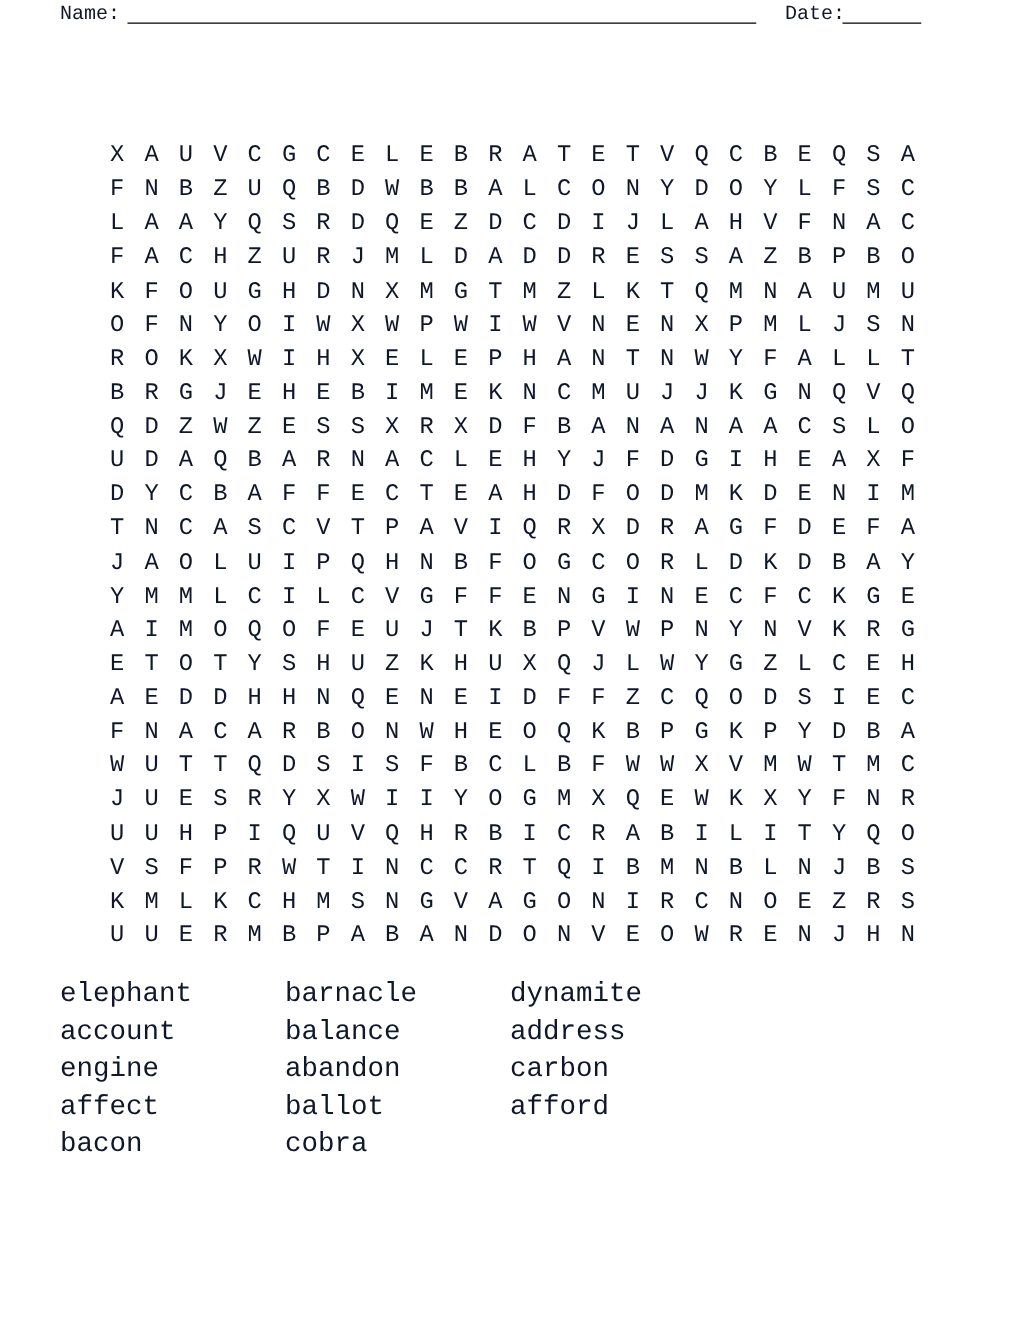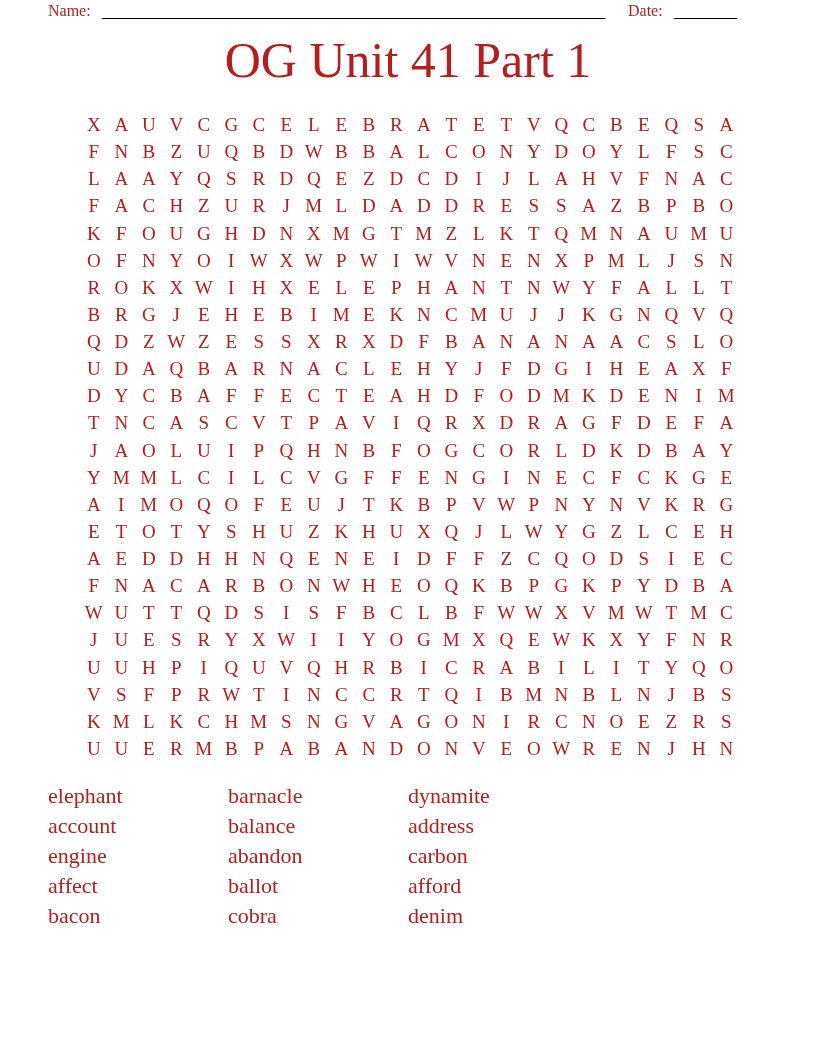--- a/index.html
+++ b/index.html
@@ -1,22 +1,22 @@
 <!DOCTYPE html>
 <html><head>
 <meta charset="utf-8">
 <style>
   html, body { margin: 0; padding: 0; background: #ffffff; }
   .page {
     position: relative;
     width: 816px;
     height: 1056px;
     background: #ffffff;
-    font-family: Liberation Serif, serif;
-    color: #b91c1c;
+    font-family: Liberation Mono, monospace;
+    color: #0f172a;
     overflow: hidden;
   }
   .name-label {
     position: absolute; left: 48px; top: 2px;
     font-size: 16px;
   }
   .name-line {
     position: absolute; left: 102px; top: 0px;
     width: 503px; height: 18px;
     border-bottom: 1.5px solid #000000;
@@ -67,21 +67,20 @@
 </head>
 <body>
 
 <div class="page">
 
   <span class="name-label">Name:</span>
   <span class="name-line"></span>
   <span class="date-label">Date:</span>
   <span class="date-line"></span>
 
-  <h1 class="title">OG Unit 41 Part 1</h1>
 
   <div class="grid" id="letter-grid">
       <span class="cell">X</span>
       <span class="cell">A</span>
       <span class="cell">U</span>
       <span class="cell">V</span>
       <span class="cell">C</span>
       <span class="cell">G</span>
       <span class="cell">C</span>
       <span class="cell">E</span>
@@ -668,17 +667,16 @@
         <div class="word">balance</div>
         <div class="word">abandon</div>
         <div class="word">ballot</div>
         <div class="word">cobra</div>
       </div>
       <div class="word-col">
         <div class="word">dynamite</div>
         <div class="word">address</div>
         <div class="word">carbon</div>
         <div class="word">afford</div>
-        <div class="word">denim</div>
       </div>
     </div>
 
 </div>
 
 </body></html>

